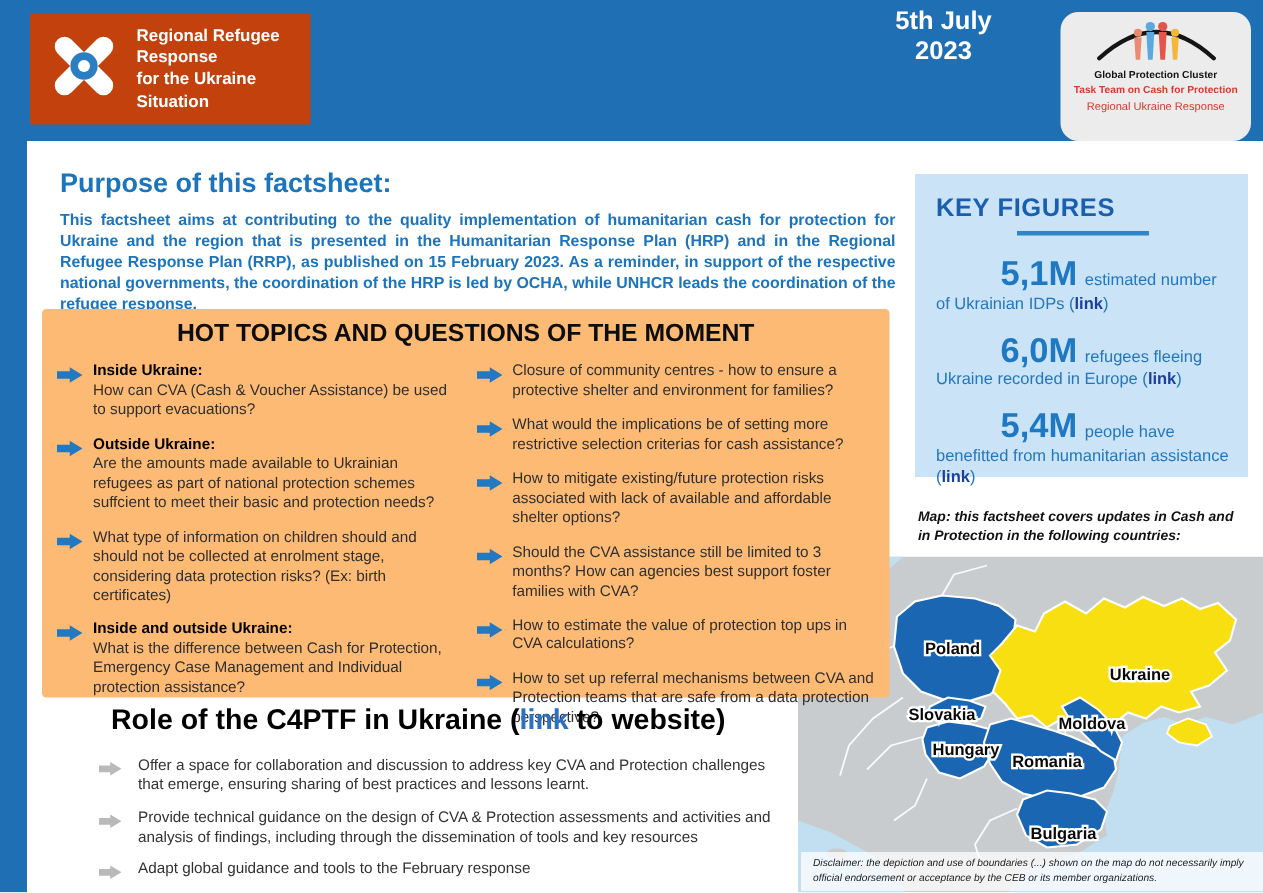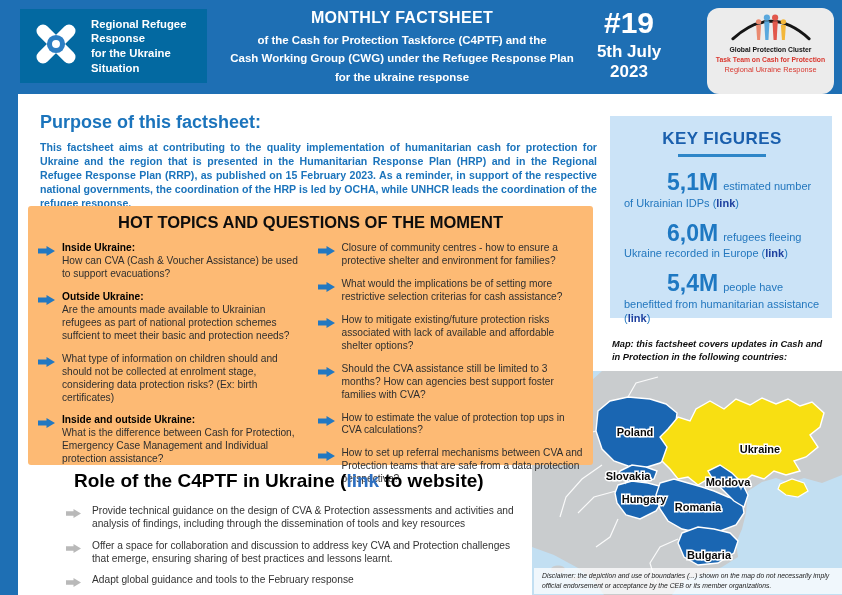--- a/index.html
+++ b/index.html
@@ -2,21 +2,21 @@
 <html><head>
 <meta charset="utf-8">
 <style>
   * { box-sizing: border-box; margin: 0; padding: 0; }
   html,body { background:#fff; }
   body { font-family: "Liberation Sans", sans-serif; }
   #page { position: relative; width: 842px; height: 595px; background:#fff; overflow:hidden; }
 
   
   .header { position:absolute; left:0; top:0; width:842px; height:94px; background:#1E6FB4; }
-  .logo-box { position:absolute; left:20px; top:9px; width:187px; height:74px; background:#0369a1;
+  .logo-box { position:absolute; left:20px; top:9px; width:187px; height:74px; background:#c2410c;
               display:flex; align-items:center; gap:9px; padding:0 10px; }
   .logo-text { color:#fff; font-size:11.3px; font-weight:bold; line-height:1.3; }
   .header-titles { position:absolute; left:213px; top:9px; width:378px; text-align:center; color:#fff; }
   .ht-main { font-size:16px; font-weight:bold; letter-spacing:.3px; }
   .ht-sub  { font-size:11.5px; font-weight:bold; margin-top:6.5px; }
   .issue { position:absolute; left:591px; top:4px; width:76px; text-align:center; color:#fff; font-weight:bold; }
   .issue-number { font-size:30px; line-height:1.25; }
   .issue-date { font-size:17px; line-height:1.2; }
   .gpc-box { position:absolute; left:707px; top:8px; width:127px; height:86px; background:#ECECEC;
              border-radius:12px; text-align:center; padding-top:3px; }
@@ -45,21 +45,21 @@
   
   .role-title { position:absolute; left:74px; top:470px; font-size:19px; font-weight:bold; color:#000; z-index:2; }
   .role-link { color:#2D6FC1; }
   .role-bullets { position:absolute; left:66px; top:504px; width:462px; z-index:2; }
   .bullet { display:flex; gap:11px; margin-bottom:8px; }
   .bullet-text { font-size:10.2px; color:#333; line-height:1.3; }
 
   
   .key-figures { position:absolute; left:610px; top:116px; width:222px; height:202px; background:#CBE3F7;
                  padding:13px 12px 0 14px; }
-  .kf-heading { text-align:center; font-size:17px; font-weight:bold; color:#1A5FAD; letter-spacing:.4px; }
+  .kf-heading { text-align:left; font-size:17px; font-weight:bold; color:#1A5FAD; letter-spacing:.4px; }
   .kf-rule { width:88px; height:3px; background:#2E86C8; margin:5px auto 11px; }
   .kf-item { margin-bottom:8px; font-size:11px; color:#2377BE; line-height:1.25; }
   .kf-value { font-size:23px; font-weight:bold; color:#1E78C2; margin-right:5px;margin-left:43px; }
   .kf-link { font-weight:bold; color:#1C3F9E; }
 
   
   .map-note { position:absolute; left:612px; top:338px; width:228px; font-size:9.3px; font-style:italic;
               font-weight:bold; color:#111; line-height:1.4; }
   .map-svg { position:absolute; left:532px; top:371px; z-index:1; }
   .map-label { font-family:"Liberation Sans",sans-serif; font-size:11px; font-weight:bold; fill:#0a0a0a;
@@ -84,29 +84,22 @@
           <circle cx="30" cy="30" r="10.5" fill="#2C7EC3"></circle>
           <circle cx="30" cy="30" r="4.6" fill="#ffffff"></circle>
         </svg>
       </span>
       <span class="logo-text">
         <span>Regional Refugee Response</span><br>
         <span>for the Ukraine Situation</span>
       </span>
     </div>
 
-    <div class="header-titles">
-      <div class="ht-main">MONTHLY FACTSHEET</div>
-      <div class="ht-sub">of the Cash for Protection Taskforce (C4PTF) and the</div>
-      <div class="ht-sub">Cash Working Group (CWG) under the Refugee Response Plan</div>
-      <div class="ht-sub">for the ukraine response</div>
-    </div>
 
     <div class="issue">
-      <div class="issue-number">#19</div>
       <div class="issue-date">5th July</div>
       <div class="issue-date">2023</div>
     </div>
 
     <div class="gpc-box">
       <span>
         <svg width="104" height="33" viewBox="0 0 100 32">
           <path d="M13,27 Q50,-7 87,27" fill="none" stroke="#151515" stroke-width="2.8" stroke-linecap="round"></path>
           <circle cx="38" cy="10.5" r="2.6" fill="#EA8A70"></circle>
           <path d="M35.6,13.5 L40.4,13.5 L39.4,28 L36.6,28 Z" fill="#EA8A70"></path>
@@ -248,27 +241,27 @@
   </div>
 
   <div class="role-title">
     <span>Role of the C4PTF in Ukraine (</span><span class="role-link">link</span><span> to website)</span>
   </div>
   <div class="role-bullets">
     <div class="bullet">
       <span class="arrow-icon"><svg width="15" height="11" viewBox="0 0 20 14">
             <path d="M0,4 H10 V1 L20,7 L10,13 V10 H0 Z" fill="#B9B9B9"></path>
           </svg></span>
-      <div class="bullet-text">Provide technical guidance on the design of CVA &amp; Protection assessments and activities and analysis of findings, including through the dissemination of tools and key resources</div>
+      <div class="bullet-text">Offer a space for collaboration and discussion to address key CVA and Protection challenges that emerge, ensuring sharing of best practices and lessons learnt.</div>
     </div>
     <div class="bullet">
       <span class="arrow-icon"><svg width="15" height="11" viewBox="0 0 20 14">
             <path d="M0,4 H10 V1 L20,7 L10,13 V10 H0 Z" fill="#B9B9B9"></path>
           </svg></span>
-      <div class="bullet-text">Offer a space for collaboration and discussion to address key CVA and Protection challenges that emerge, ensuring sharing of best practices and lessons learnt.</div>
+      <div class="bullet-text">Provide technical guidance on the design of CVA &amp; Protection assessments and activities and analysis of findings, including through the dissemination of tools and key resources</div>
     </div>
     <div class="bullet">
       <span class="arrow-icon"><svg width="15" height="11" viewBox="0 0 20 14">
             <path d="M0,4 H10 V1 L20,7 L10,13 V10 H0 Z" fill="#B9B9B9"></path>
           </svg></span>
       <div class="bullet-text">Adapt global guidance and tools to the February response</div>
     </div>
   </div>
 
   <div class="key-figures">

